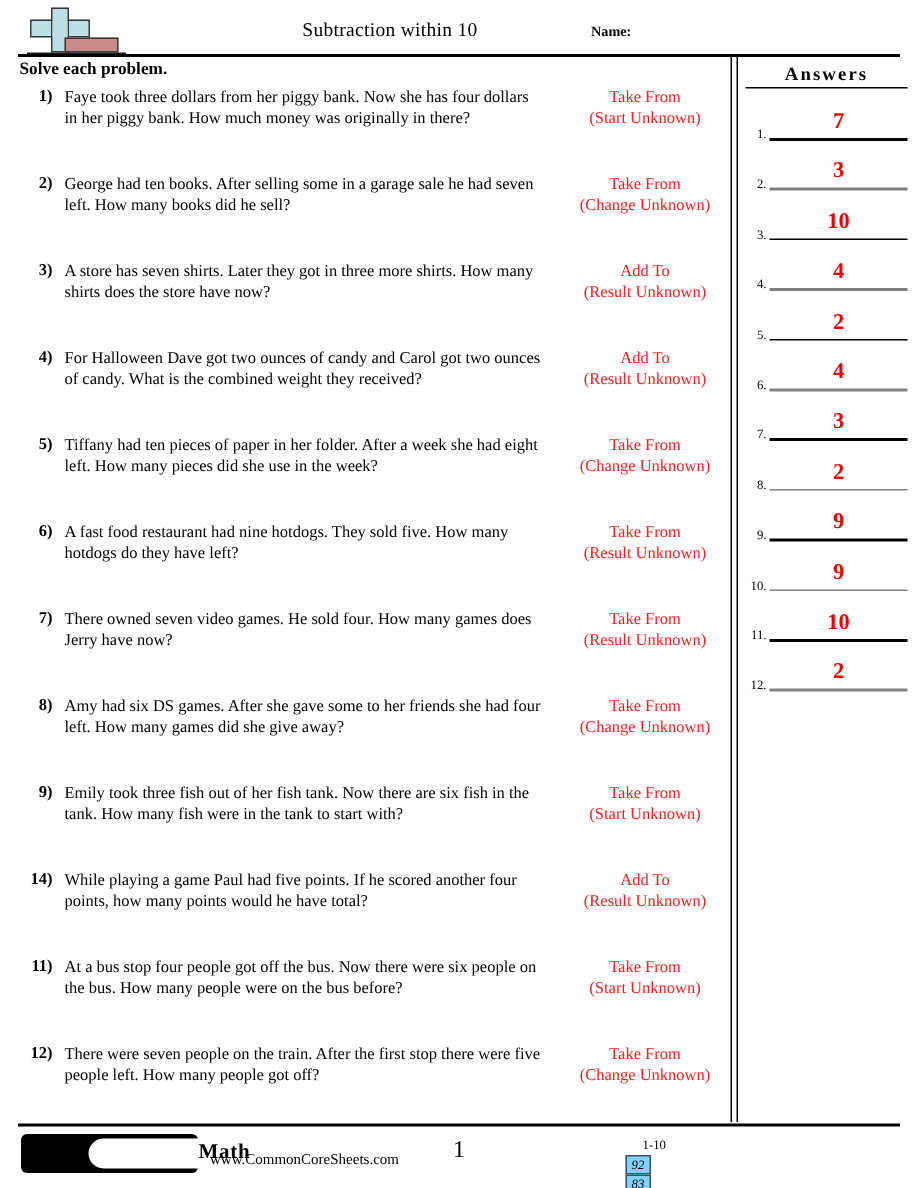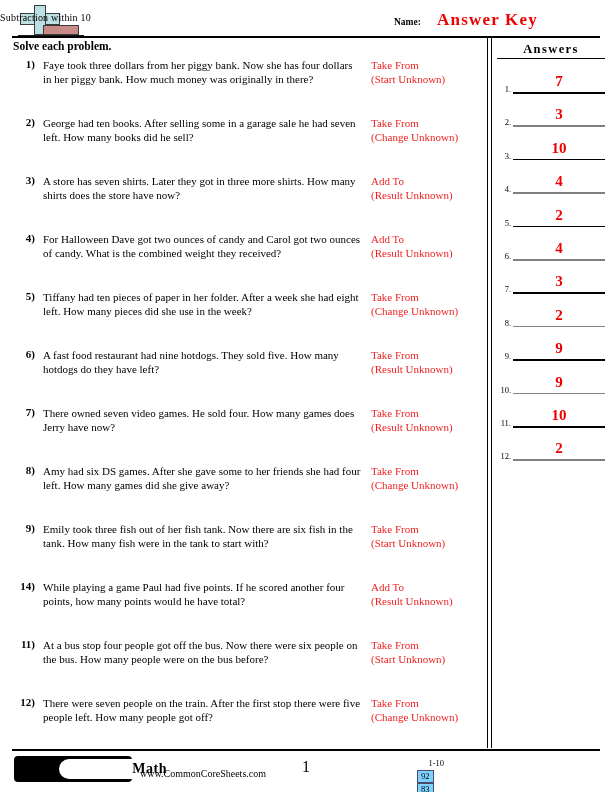--- a/index.html
+++ b/index.html
@@ -63,22 +63,22 @@
   .base-line {
     position: absolute;
     left: 4px; top: 32px;
     width: 66px; height: 2px;
     background: #1a1a1a;
   }
   #header-title {
     position: absolute;
     left: 0; top: 12px;
     width: 520px;
-    text-align: left;
-    font-size: 10px;
+    text-align: center;
+    font-size: 13px;
     letter-spacing: 0.2px;
   }
   #name-label {
     position: absolute;
     left: 394px; top: 17px;
     font-size: 9.5px;
     font-weight: bold;
   }
   #answer-key {
     position: absolute;
@@ -142,20 +142,21 @@
     left: 30px; top: 0;
     width: 318px;
     font-size: 11px;
     line-height: 14.2px;
     text-align: left;
   }
   .p-cat {
     position: absolute;
     left: 358px; top: 0;
     width: 118px;
+    text-align: center;
     font-size: 11px;
     line-height: 14.2px;
     color: #ee2222;
   }
 
   
   #answers-head {
     position: absolute;
     left: 497px; top: 42px;
     width: 108px;
@@ -265,38 +266,37 @@
   }
   .grade-cell {
     width: 16.6px;
     font-size: 8.5px;
     line-height: 11px;
     text-align: center;
     border: 1px solid #4a4a6a;
     box-sizing: border-box;
     margin-left: -1px;
   }
-  .grade-cell.plain { background: #7dd3fc; color: #000000; }
+  .grade-cell.plain { background: #7dd3fc; color: #000000; font-style: italic; }
   .grade-cell.shade { background: #c8d8ef; color: #000000; }
   .grade-cell.empty { border: none; background: transparent; }
 </style>
 </head>
 <body>
 
 <div id="header">
   <div id="logo">
     <div class="plus-h"></div>
     <div class="plus-v"></div>
     <div class="plus-inner"></div>
     <div class="minus-bar"></div>
     <div class="base-line"></div>
   </div>
   <div id="header-title">Subtraction within 10</div>
   <div id="name-label">Name:</div>
-  <div id="answer-key">Answer Key</div>
 </div>
 <div id="header-rule"></div>
 
 <div id="instruction">Solve each problem.</div>
 
 <div id="divider-outer"></div>
 <div id="divider-inner"></div>
 
 <div id="problems">
     <div class="problem" style="position: absolute; top: 0px;">

